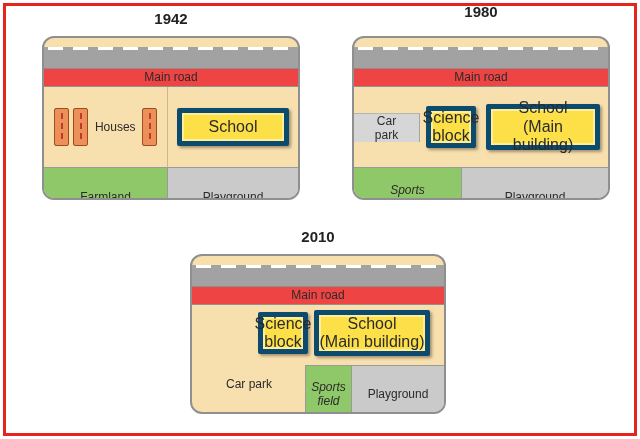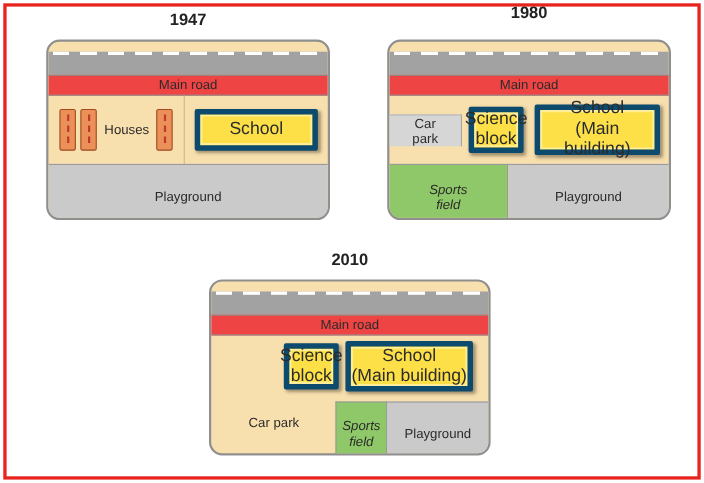--- a/index.html
+++ b/index.html
@@ -35,21 +35,21 @@
   .dash {
     height:3px; margin:9px 4px 0;
     background:repeating-linear-gradient(90deg,#ffffff 0 15px,transparent 15px 25px);
   }
   .road-label {
     height:17px; line-height:17px; background:#ef4444; text-align:center;
     font-size:12px; border-top:1px solid #8c8c8c; border-bottom:1px solid #919191;
   }
   .body { position:relative; }
   .row { display:flex; }
-  .top-row { height:62px; }
+  .top-row { height:80px; }
   .bottom-row { height:58px; }
   .zone {
     display:flex; align-items:center; justify-content:center;
     font-size:12px; text-align:center; box-sizing:border-box;
   }
 
   
   .bldg {
     background:#fde047; border:5px solid #0c4a6e; border-radius:2px;
     box-shadow:2px 2px 3px rgba(80,70,50,.5), inset 0 0 0 2px rgba(255,255,255,.45);
@@ -108,21 +108,21 @@
     width:47px; background:#8fc868; box-sizing:border-box;
     border-top:1px solid #9a9a9a; border-left:1px solid #9a9a9a; border-right:1px solid #9a9a9a;
   }
   .playground-2010 { flex:1; background:#cacaca; border-top:1px solid #9a9a9a; }
 </style>
 </head>
 <body>
 
 <div class="frame"></div>
 
-<div class="year-title" id="t1950">1947</div>
+<div class="year-title" id="t1950">1942</div>
 <div class="year-title" id="t1980">1980</div>
 <div class="year-title" id="t2010">2010</div>
 
 <div class="map-card" id="card1950">
   <div class="road">
     <div class="dash"></div>
   </div>
   <div class="road-label">Main road</div>
   <div class="body">
     <div class="row top-row">
@@ -136,20 +136,21 @@
         <div class="houses-word">Houses</div>
         <div class="house">
             <div class="house-line"></div>
           </div>
       </div>
       <div class="school-zone-1950">
         <div class="bldg school-box">School</div>
       </div>
     </div>
     <div class="row bottom-row">
+      <div class="zone farmland">Farmland</div>
       <div class="zone playground">Playground</div>
     </div>
   </div>
 </div>
 
 <div class="map-card" id="card1980">
   <div class="road">
     <div class="dash"></div>
   </div>
   <div class="road-label">Main road</div>

